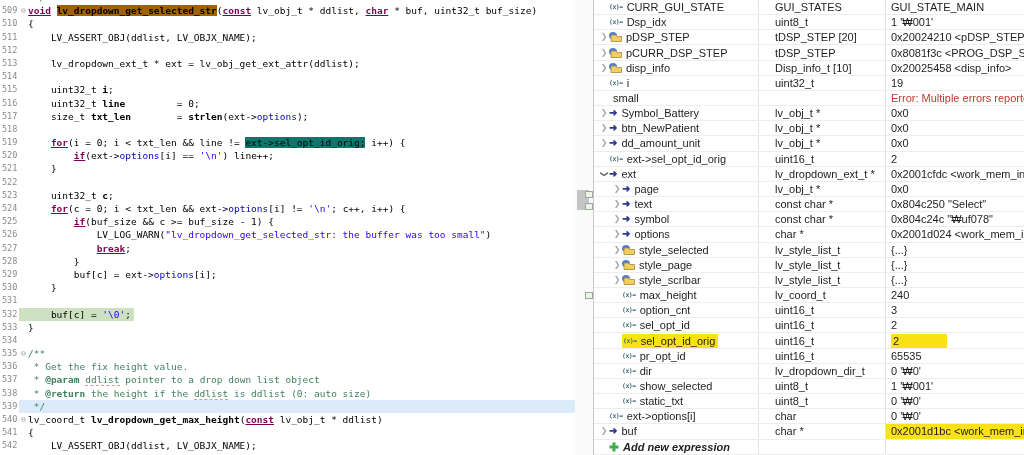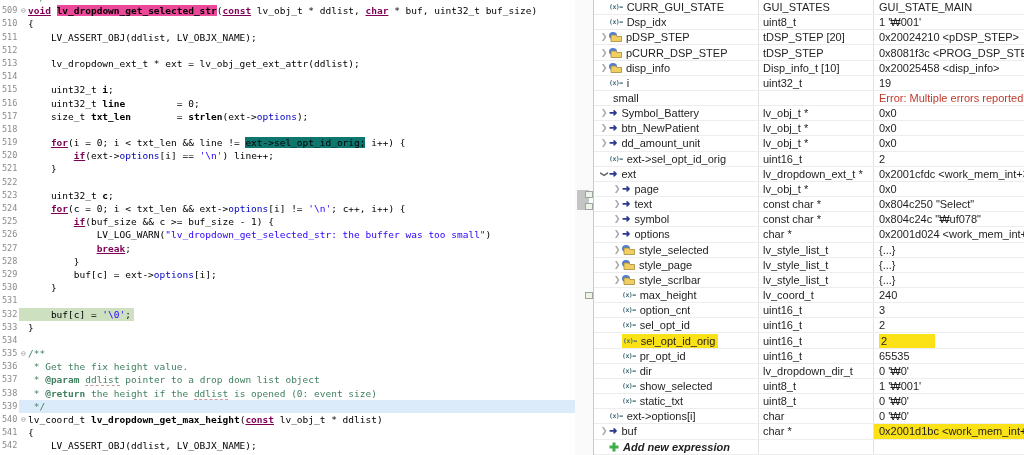--- a/index.html
+++ b/index.html
@@ -19,34 +19,34 @@
   .hl-green .ltext{background:#cde0c0;padding-right:3px;}
   .hl-green .fold{background:#cde0c0;}
   .hl-blue .lcontent{background:#dcebfa;}
   .k{color:#7f0055;font-weight:bold;text-decoration:underline;}
   .s{color:#2a00ff;}
   .f{color:#0000c0;}
   .c{color:#3f7f5f;}
   .d{color:#3f7f5f;font-weight:bold;}
   .cu{color:#3f7f5f;border-bottom:1px dashed #cf9a9a;}
   .b{font-weight:bold;}
-  .hg{background:#ec4899;font-weight:bold;}
+  .hg{background:#a16207;font-weight:bold;}
   .hy{background:#0f766e;}
 
   
   .ruler{width:18px;height:455px;flex:none;background:#fafafa;position:relative;}
   .marker-big{position:absolute;left:2px;top:190px;width:12px;height:20px;background:#c4c4c4;}
   .marker-sq{position:absolute;width:6px;height:5px;border:1px solid #9aa89a;background:#eef3ea;}
 
   
   .varpanel{flex:1;height:455px;border-left:1px solid #c8c8c8;overflow:hidden;background:#fff;}
   .vrow{display:flex;height:15.166px;box-sizing:border-box;border-bottom:1px solid #ededed;
         align-items:center;font-size:11px;color:#1e1e1e;overflow:hidden;}
   .vname{width:164px;flex:none;display:flex;align-items:center;overflow:hidden;height:100%;}
-  .vtype{width:110px;flex:none;border-left:1px solid #e2e2e2;padding-left:4px;height:100%;
+  .vtype{width:110px;flex:none;border-left:1px solid #e2e2e2;padding-left:16px;height:100%;
          display:flex;align-items:center;overflow:hidden;white-space:nowrap;}
   .vval{flex:1;border-left:1px solid #e2e2e2;padding-left:5px;height:100%;
         display:flex;align-items:center;overflow:hidden;white-space:nowrap;}
   .chev{width:10px;flex:none;color:#a8a8a8;font-size:8px;text-align:center;line-height:10px;}
   .chev.open{color:#666;transform:rotate(90deg);}
   .indent2{width:18px;flex:none;}
   .indent1{width:5px;flex:none;}
   .vicon{flex:none;margin-right:4px;display:inline-flex;align-items:center;}
   .icon-var{font-size:6.5px;font-weight:bold;color:#3e6a75;letter-spacing:-0.5px;
             font-family:"DejaVu Sans Mono",monospace;}
@@ -87,21 +87,21 @@
         <div class="code-line"><span class="lnum">528</span><span class="lcontent"><span class="fold"></span><span class="ltext"><span>        }</span></span></span></div>
         <div class="code-line"><span class="lnum">529</span><span class="lcontent"><span class="fold"></span><span class="ltext"><span>        buf[c] = ext-&gt;</span><span class="f">options</span><span>[i];</span></span></span></div>
         <div class="code-line"><span class="lnum">530</span><span class="lcontent"><span class="fold"></span><span class="ltext"><span>    }</span></span></span></div>
         <div class="code-line"><span class="lnum">531</span><span class="lcontent"><span class="fold"></span><span class="ltext"></span></span></div>
         <div class="code-line hl-green"><span class="lnum">532</span><span class="lcontent"><span class="fold"></span><span class="ltext"><span>    buf[c] = </span><span class="s">'\0'</span><span>;</span></span></span></div>
         <div class="code-line"><span class="lnum">533</span><span class="lcontent"><span class="fold"></span><span class="ltext"><span>}</span></span></span></div>
         <div class="code-line"><span class="lnum">534</span><span class="lcontent"><span class="fold"></span><span class="ltext"></span></span></div>
         <div class="code-line"><span class="lnum">535</span><span class="lcontent"><span class="fold">⊖</span><span class="ltext"><span class="c">/**</span></span></span></div>
         <div class="code-line"><span class="lnum">536</span><span class="lcontent"><span class="fold"></span><span class="ltext"><span class="c"> * Get the fix height value.</span></span></span></div>
         <div class="code-line"><span class="lnum">537</span><span class="lcontent"><span class="fold"></span><span class="ltext"><span class="c"> * </span><span class="d">@param</span><span class="c"> </span><span class="cu">ddlist</span><span class="c"> pointer to a drop down list object</span></span></span></div>
-        <div class="code-line"><span class="lnum">538</span><span class="lcontent"><span class="fold"></span><span class="ltext"><span class="c"> * </span><span class="d">@return</span><span class="c"> the height if the </span><span class="cu">ddlist</span><span class="c"> is opened (0: event size)</span></span></span></div>
+        <div class="code-line"><span class="lnum">538</span><span class="lcontent"><span class="fold"></span><span class="ltext"><span class="c"> * </span><span class="d">@return</span><span class="c"> the height if the </span><span class="cu">ddlist</span><span class="c"> is ddlist (0: auto size)</span></span></span></div>
         <div class="code-line hl-blue"><span class="lnum">539</span><span class="lcontent"><span class="fold"></span><span class="ltext"><span class="c"> */</span></span></span></div>
         <div class="code-line"><span class="lnum">540</span><span class="lcontent"><span class="fold">⊖</span><span class="ltext"><span>lv_coord_t </span><span class="b">lv_dropdown_get_max_height</span><span>(</span><span class="k">const</span><span> lv_obj_t * ddlist)</span></span></span></div>
         <div class="code-line"><span class="lnum">541</span><span class="lcontent"><span class="fold"></span><span class="ltext"><span>{</span></span></span></div>
         <div class="code-line"><span class="lnum">542</span><span class="lcontent"><span class="fold"></span><span class="ltext"><span>    LV_ASSERT_OBJ(ddlist, LV_OBJX_NAME);</span></span></span></div>
       </div>
   </div>
 
   <div class="ruler">
     <div class="marker-big"></div>
     <div class="marker-sq" style="left:10px;top:191px;"></div>

